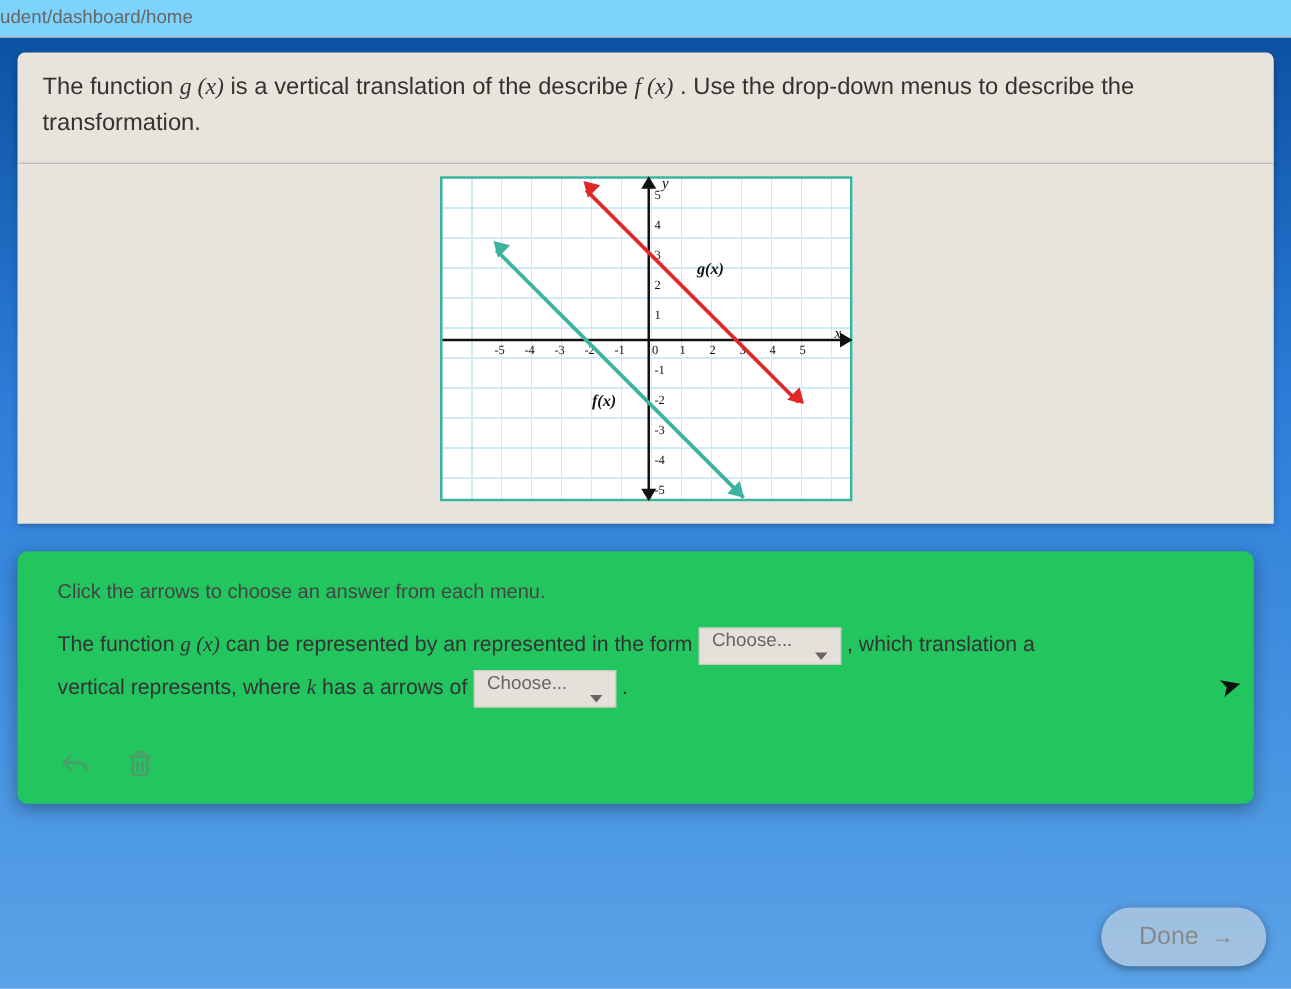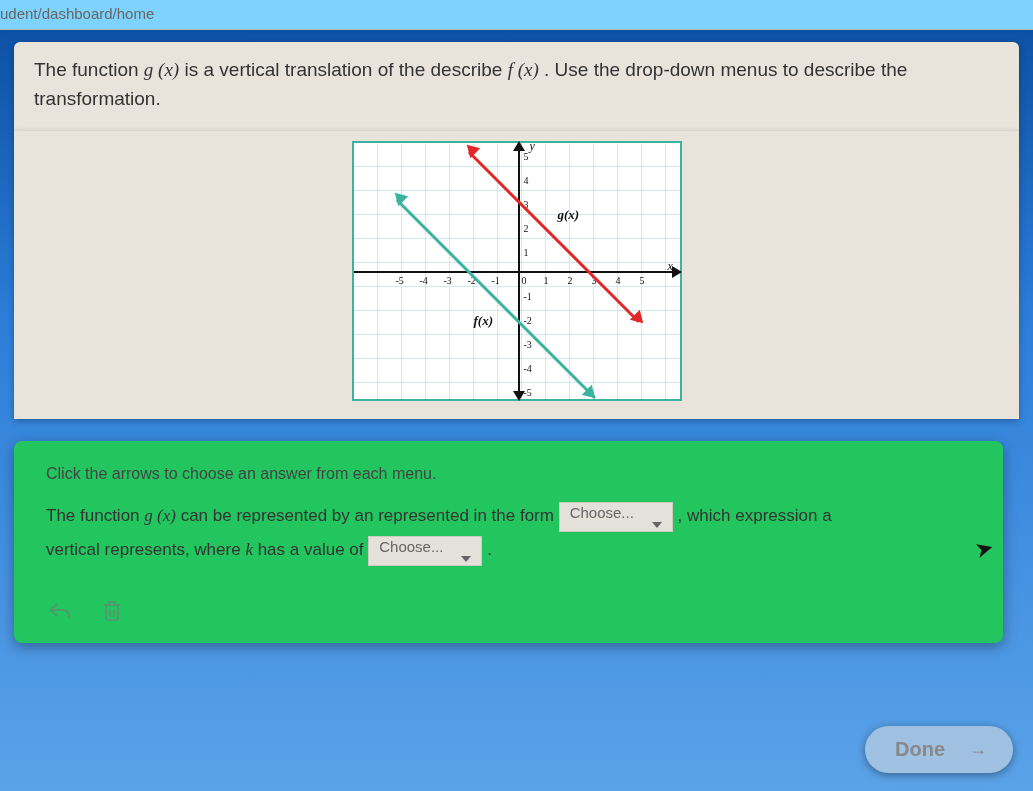--- a/index.html
+++ b/index.html
@@ -123,22 +123,21 @@
     bottom:18px;
     right:20px;
     background:rgba(220,220,220,0.55);
     color:#888;
     border-radius:26px;
     padding:12px 26px 12px 30px;
     font-size:20px;
     box-shadow:0 2px 8px rgba(0,0,0,0.4);
     display:flex;
     align-items:center;
-    gap:24px;
-    font-weight:bold;
+    gap:10px;
   }
   .done-btn .arr { font-size:18px; }
   .arrowhead-red-end{
     position:absolute;
     width:0;height:0;
     border-left:7px solid transparent;
     border-right:7px solid transparent;
     border-top:12px solid #e02828;
     transform:rotate(-45deg);
   }
@@ -231,28 +230,28 @@
   <div class="heading">Click the arrows to choose an answer from each menu.</div>
 
   <div>
     <span>The function </span>
     <span class="math-it">g (x)</span>
     <span> can be represented by an represented in the form </span>
     <span class="dd">
       <span>Choose...</span>
       <span class="caret"></span>
     </span>
-    <span> , which expression a</span>
+    <span> , which translation a</span>
     <span class="cursor-pointer">➤</span>
   </div>
 
   <div>
     <span>vertical represents, where </span>
     <span class="math-it">k</span>
-    <span> has a value of </span>
+    <span> has a arrows of </span>
     <span class="dd" style="min-width:90px">
       <span>Choose...</span>
       <span class="caret"></span>
     </span>
     <span> .</span>
   </div>
 
   <div class="bottom-icons">
     <div class="icon-btn">
       <svg width="24" height="22" viewBox="0 0 24 22" fill="none" stroke="#777" stroke-width="2">

